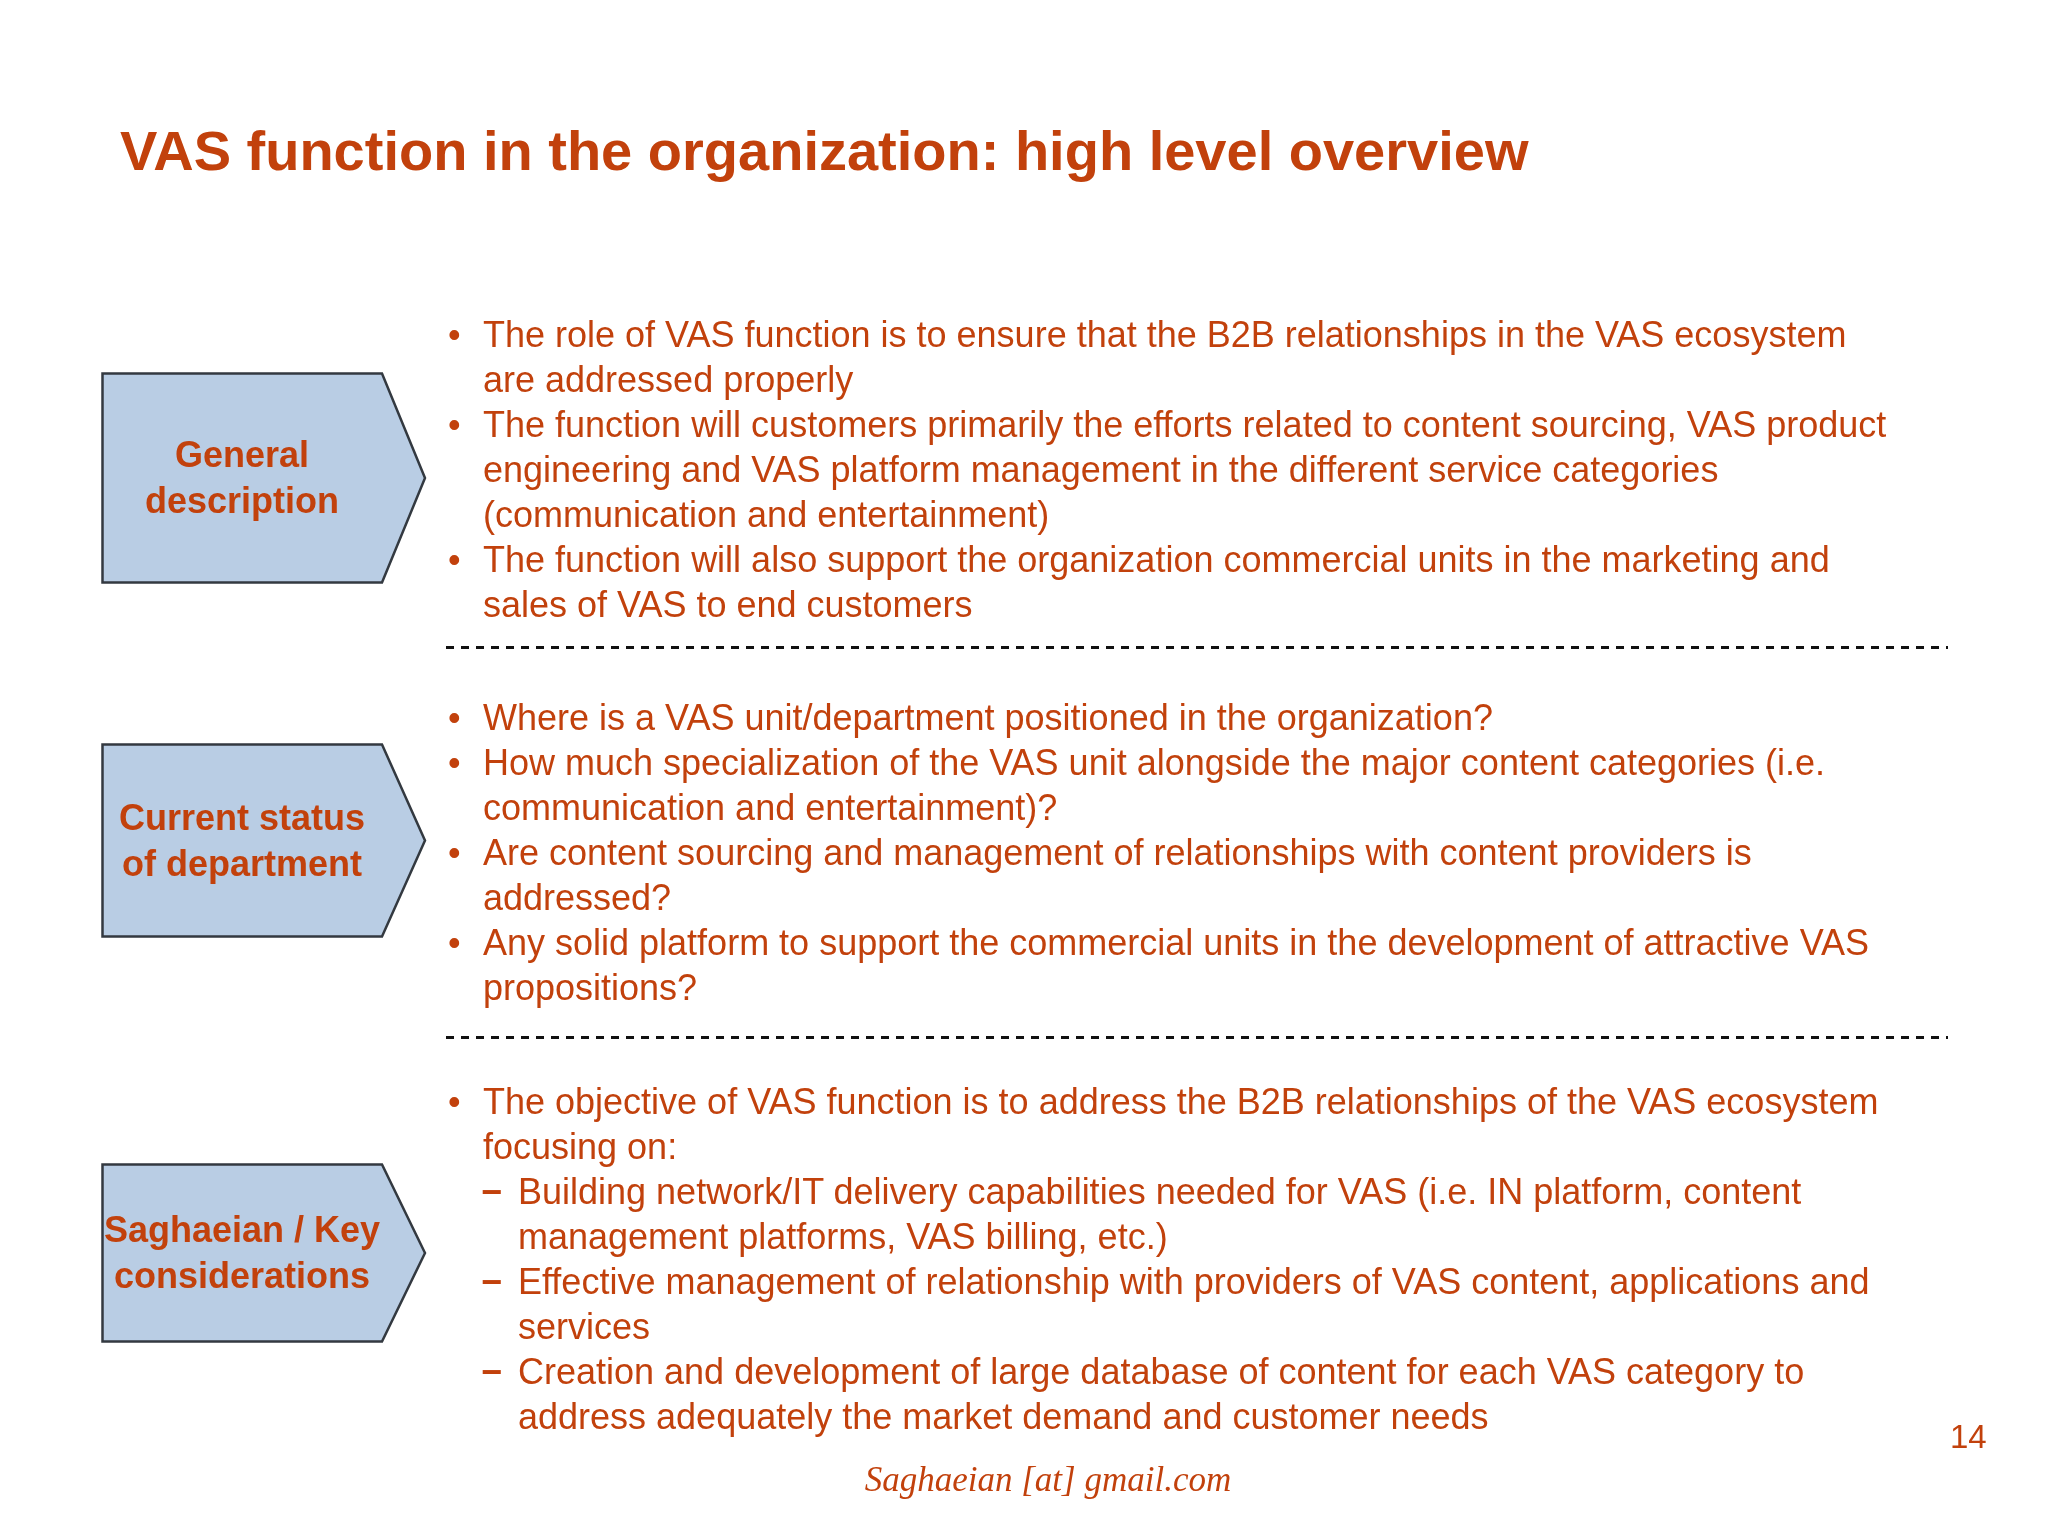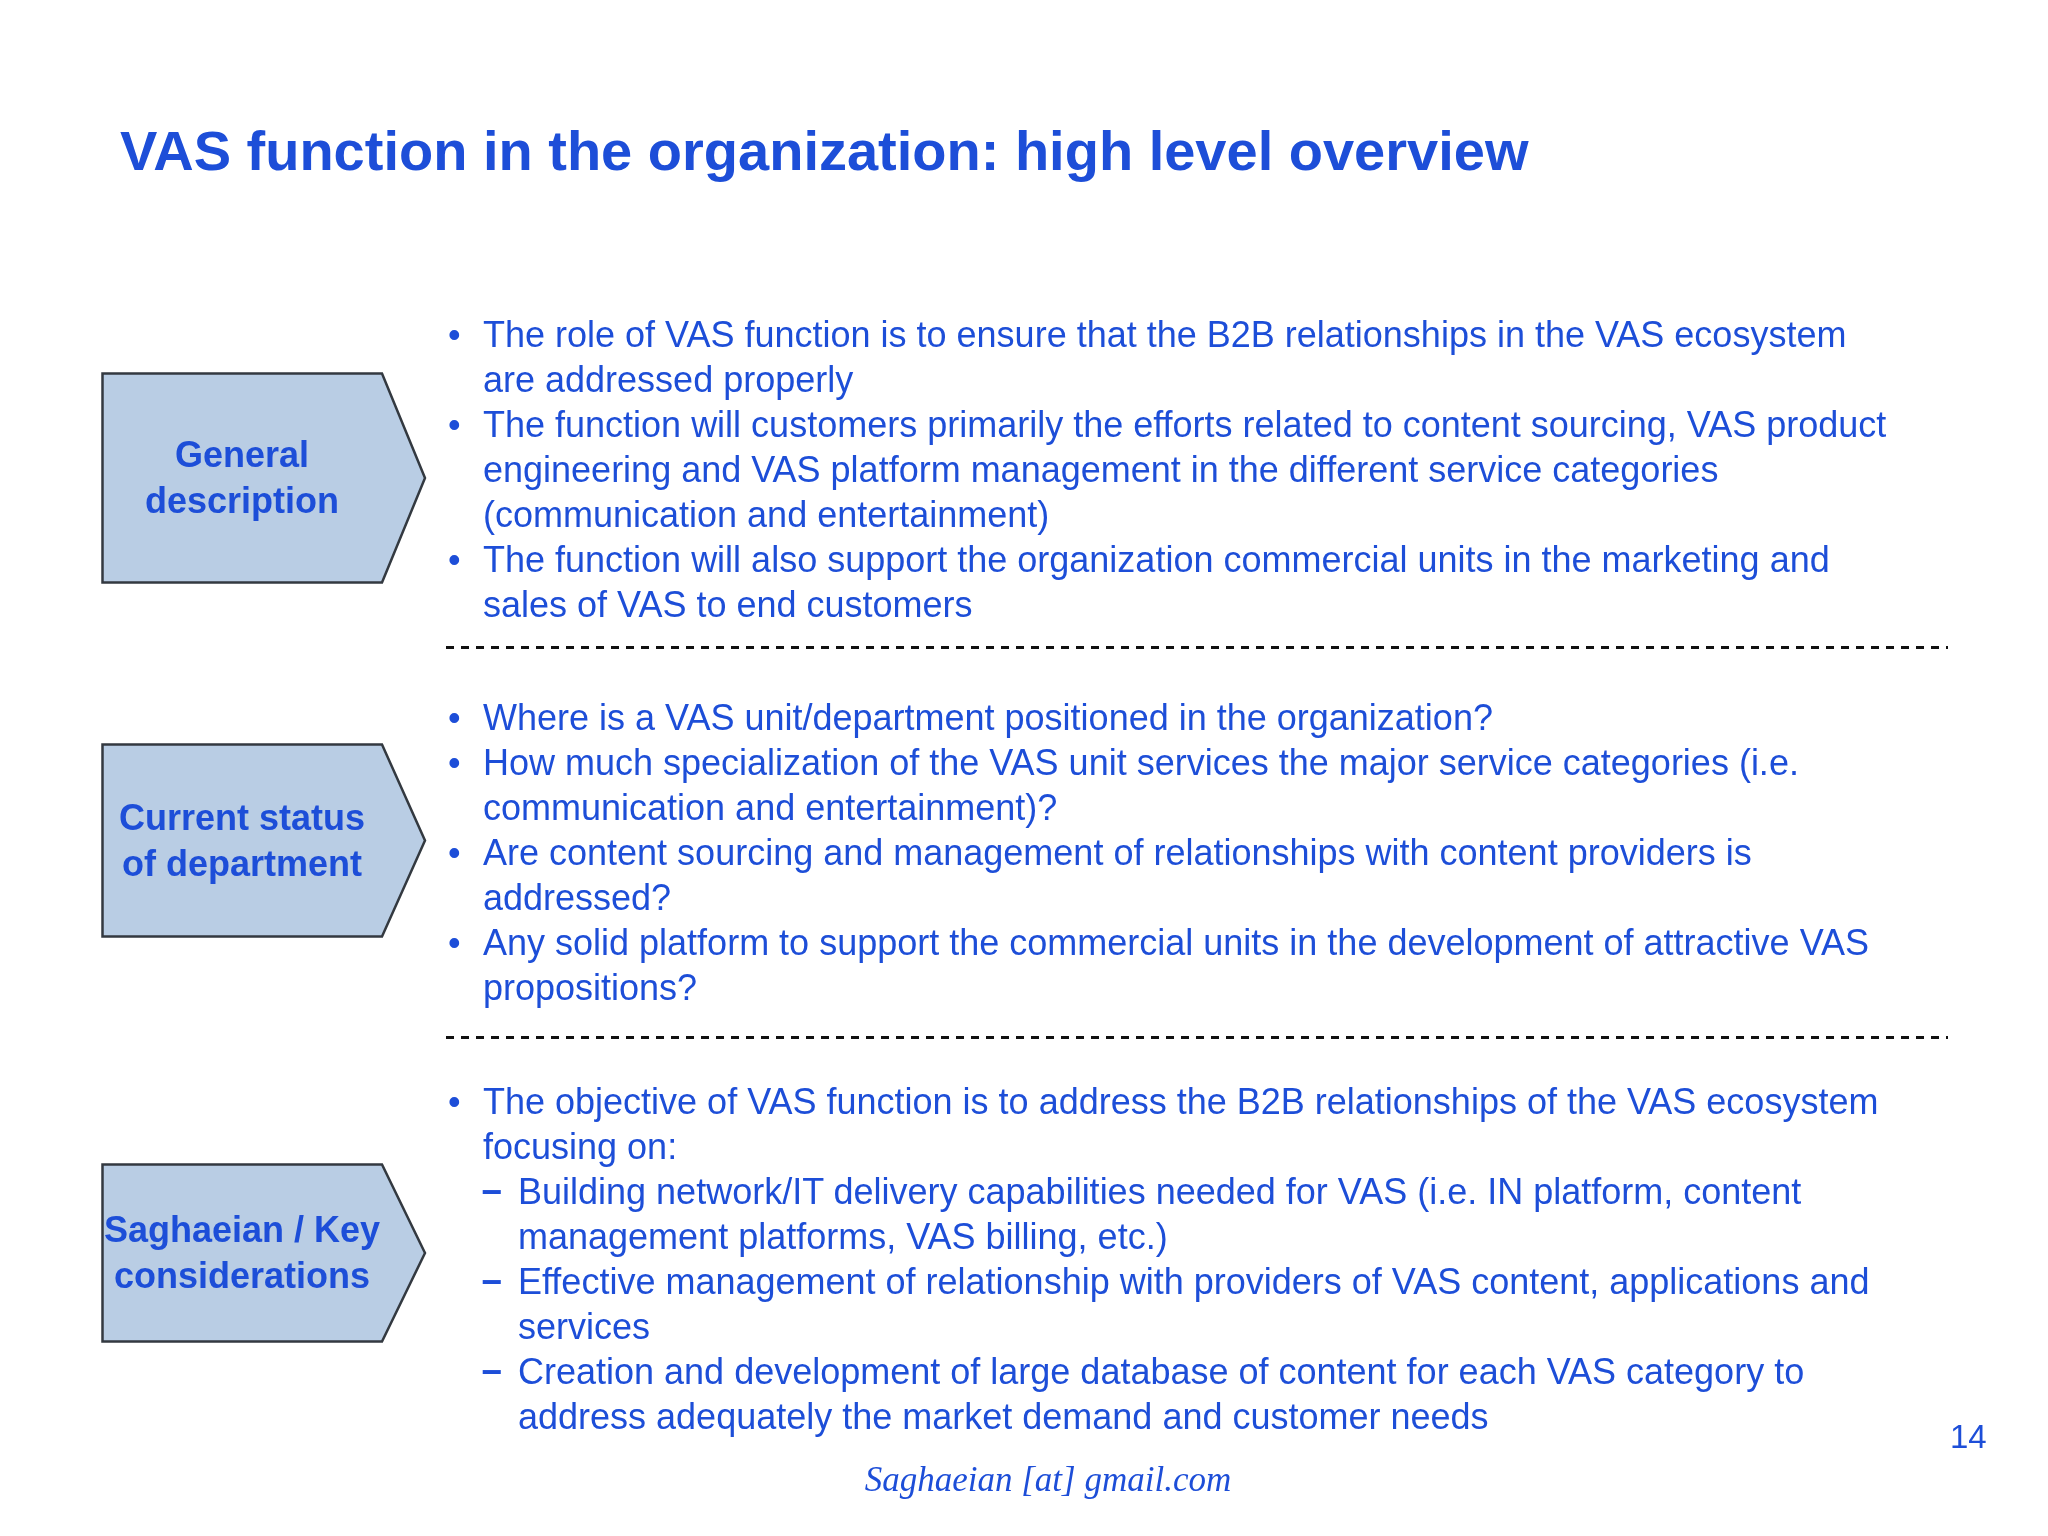--- a/index.html
+++ b/index.html
@@ -6,21 +6,21 @@
     margin: 0;
     padding: 0;
     background: #ffffff;
   }
   #slide {
     position: relative;
     width: 2048px;
     height: 1536px;
     background: #ffffff;
     font-family: "Liberation Sans", sans-serif;
-    color: #1d4ed8;
+    color: #c2410c;
     overflow: hidden;
   }
   .title {
     position: absolute;
     left: 120px;
     top: 118px;
     font-size: 56px;
     font-weight: bold;
     letter-spacing: 0px;
     white-space: nowrap;
@@ -126,21 +126,21 @@
 of department</div>
   </div>
 
   <div class="text-col" style="top:695px;">
     <div class="bullet l1">
       <span class="marker">•</span>
       <span class="btext">Where is a VAS unit/department positioned in the organization?</span>
     </div>
     <div class="bullet l1">
       <span class="marker">•</span>
-      <span class="btext">How much specialization of the VAS unit services the major service categories (i.e.
+      <span class="btext">How much specialization of the VAS unit alongside the major content categories (i.e.
 communication and entertainment)?</span>
     </div>
     <div class="bullet l1">
       <span class="marker">•</span>
       <span class="btext">Are content sourcing and management of relationships with content providers is
 addressed?</span>
     </div>
     <div class="bullet l1">
       <span class="marker">•</span>
       <span class="btext">Any solid platform to support the commercial units in the development of attractive VAS

